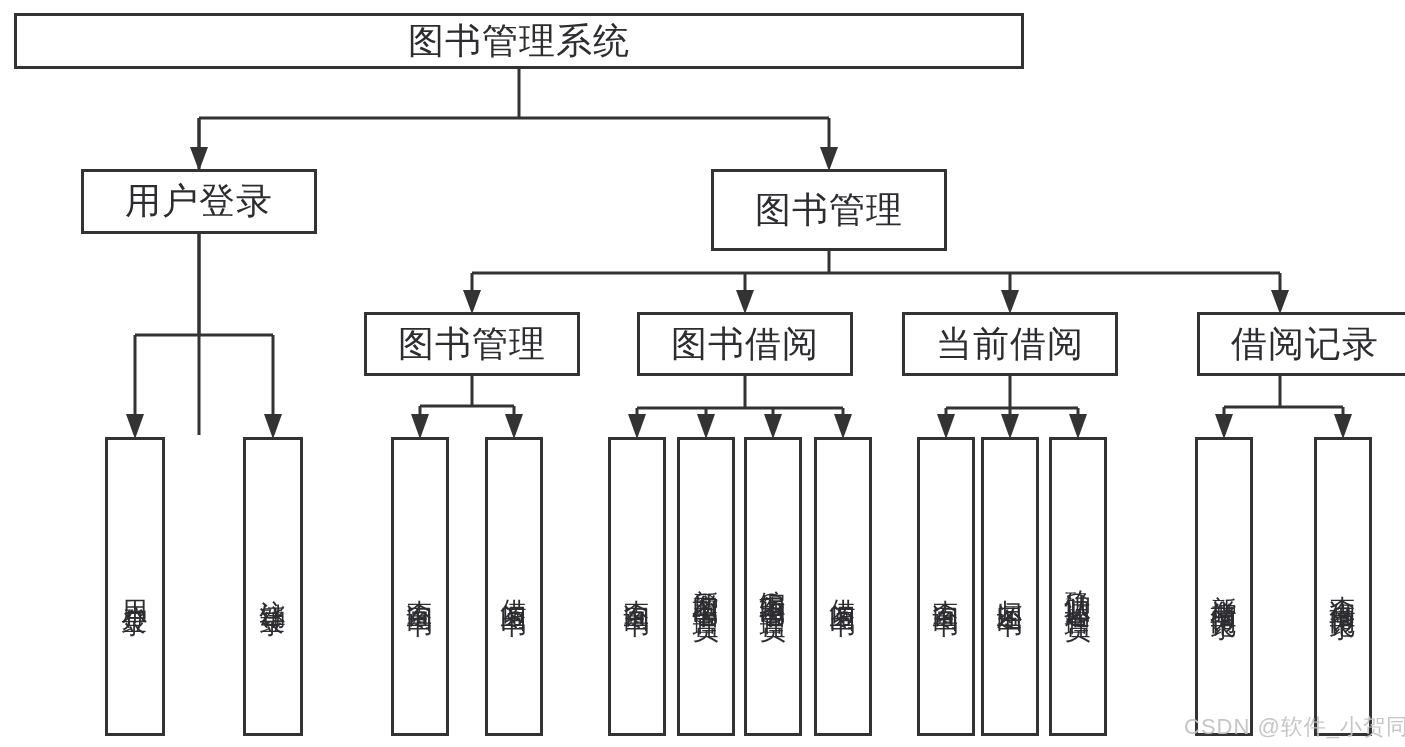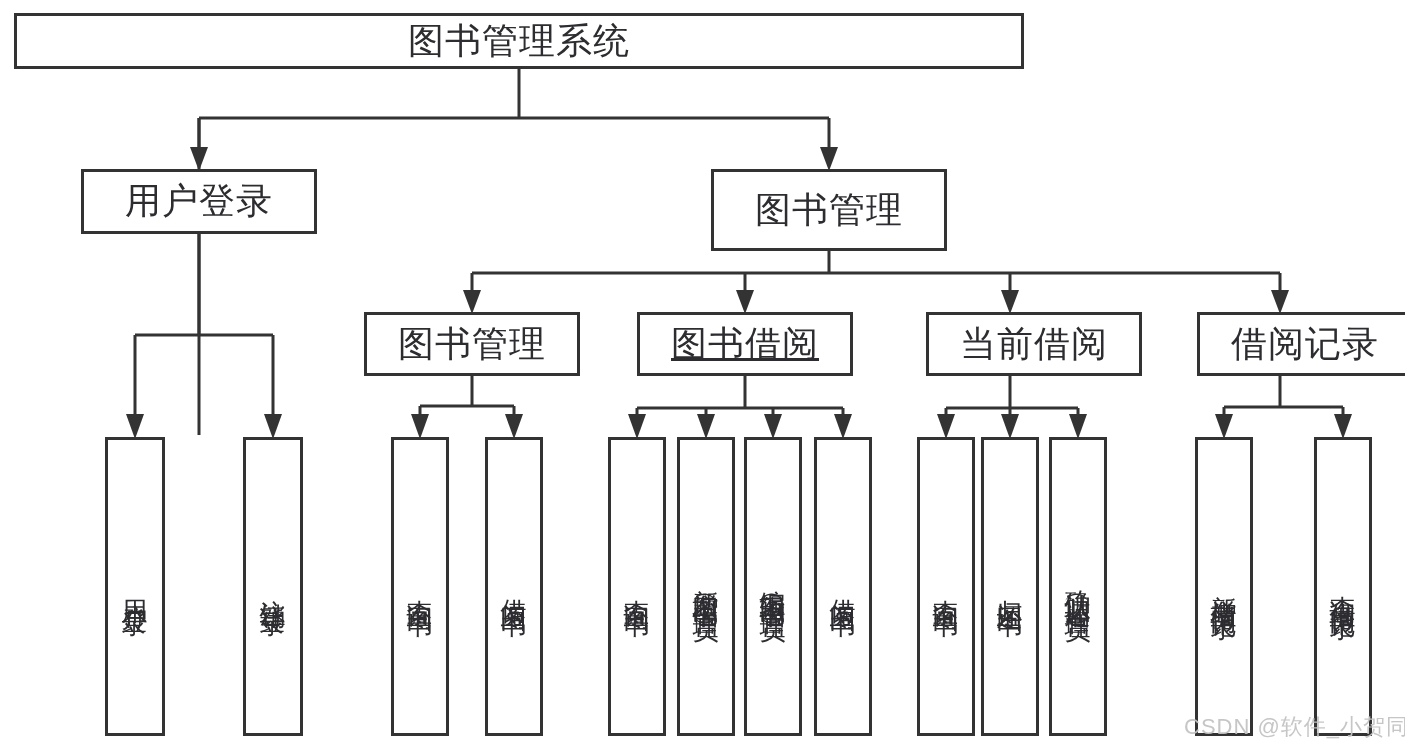--- a/index.html
+++ b/index.html
@@ -120,24 +120,24 @@
   <div class="node h" style="left:81px; top:169px; width:236px; height:65px;">
     <span>用户登录</span>
   </div>
   <div class="node h" style="left:711px; top:169px; width:236px; height:82px;">
     <span>图书管理</span>
   </div>
 
   <div class="node h" style="left:364px; top:312px; width:216px; height:64px;">
     <span>图书管理</span>
   </div>
-  <div class="node h" style="left:637px; top:312px; width:216px; height:64px;text-decoration:underline;">
+  <div class="node h" style="left:637px; top:312px; width:216px; height:64px;">
     <span>图书借阅</span>
   </div>
-  <div class="node h" style="left:902px; top:312px; width:216px; height:64px;margin-left:24px;">
+  <div class="node h" style="left:902px; top:312px; width:216px; height:64px;">
     <span>当前借阅</span>
   </div>
   <div class="node h" style="left:1172px; top:312px; width:216px; height:64px;margin-left:25px;">
     <span>借阅记录</span>
   </div>
 
   <div class="node leaf" style="left:105px; top:437px; width:60px; height:299px;">
     <span class="vtext">用户登录</span>
   </div>
   <div class="node leaf" style="left:243px; top:437px; width:60px; height:299px;">

